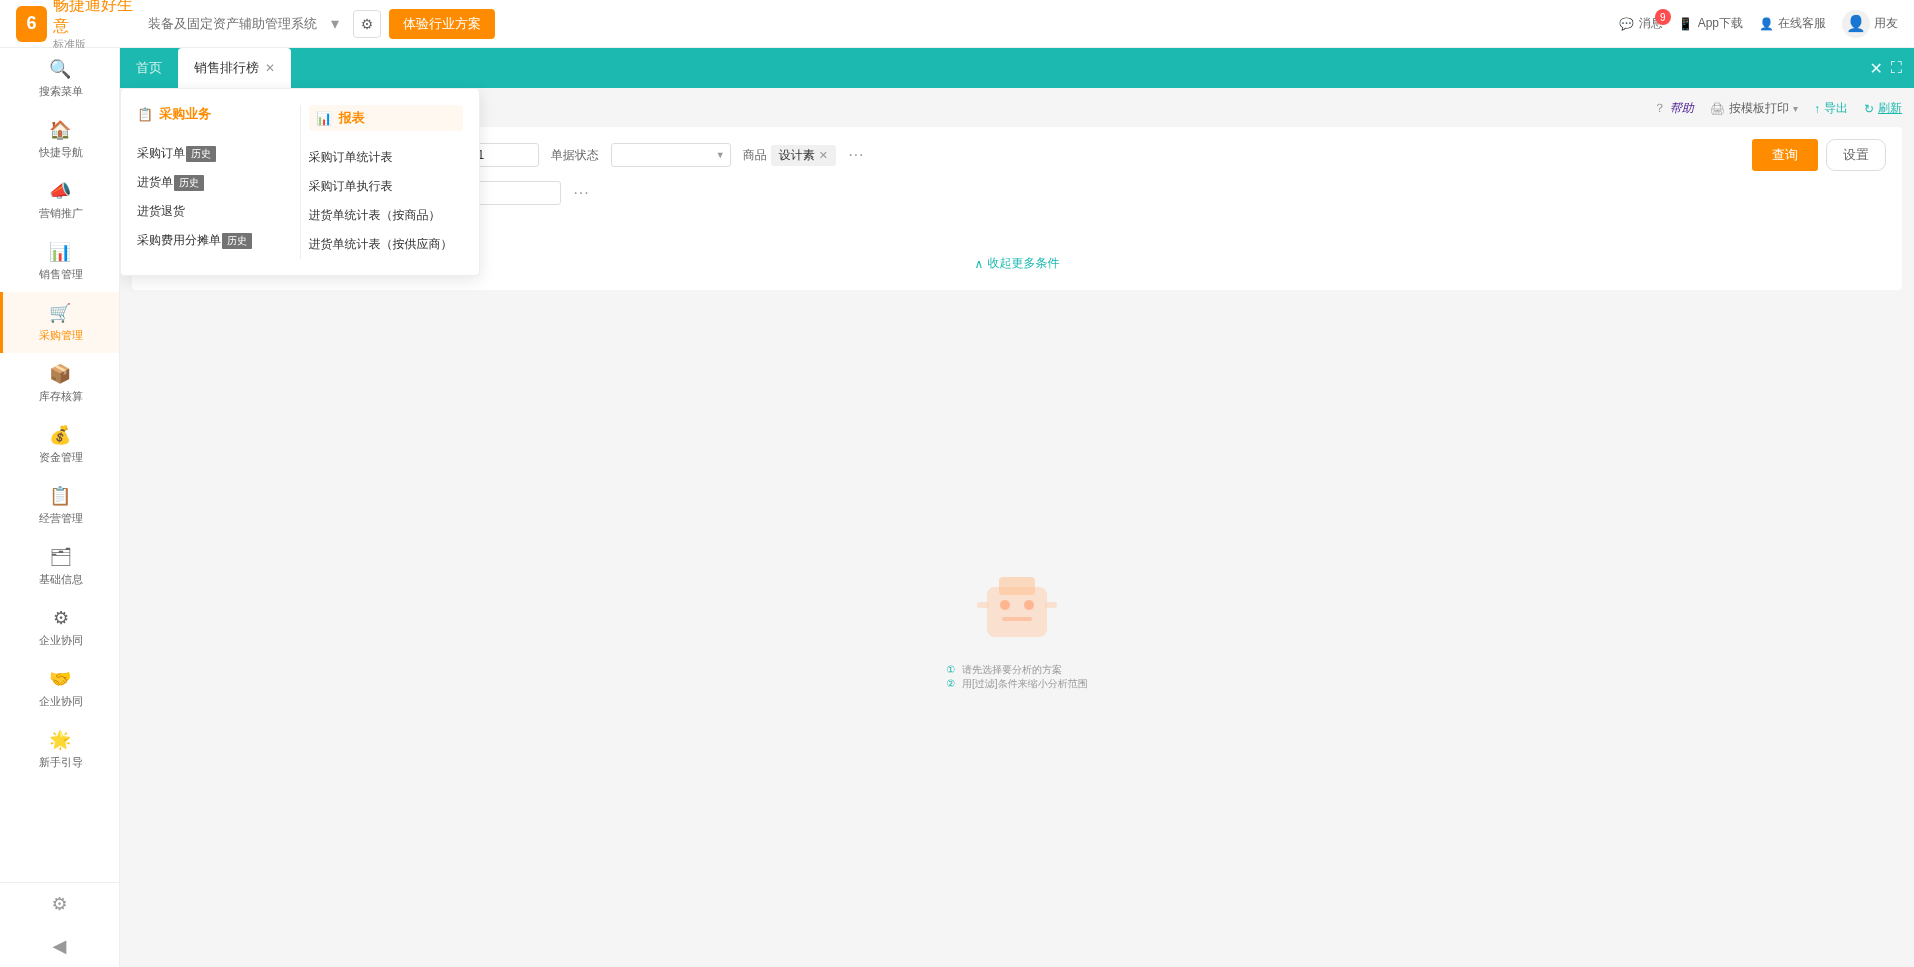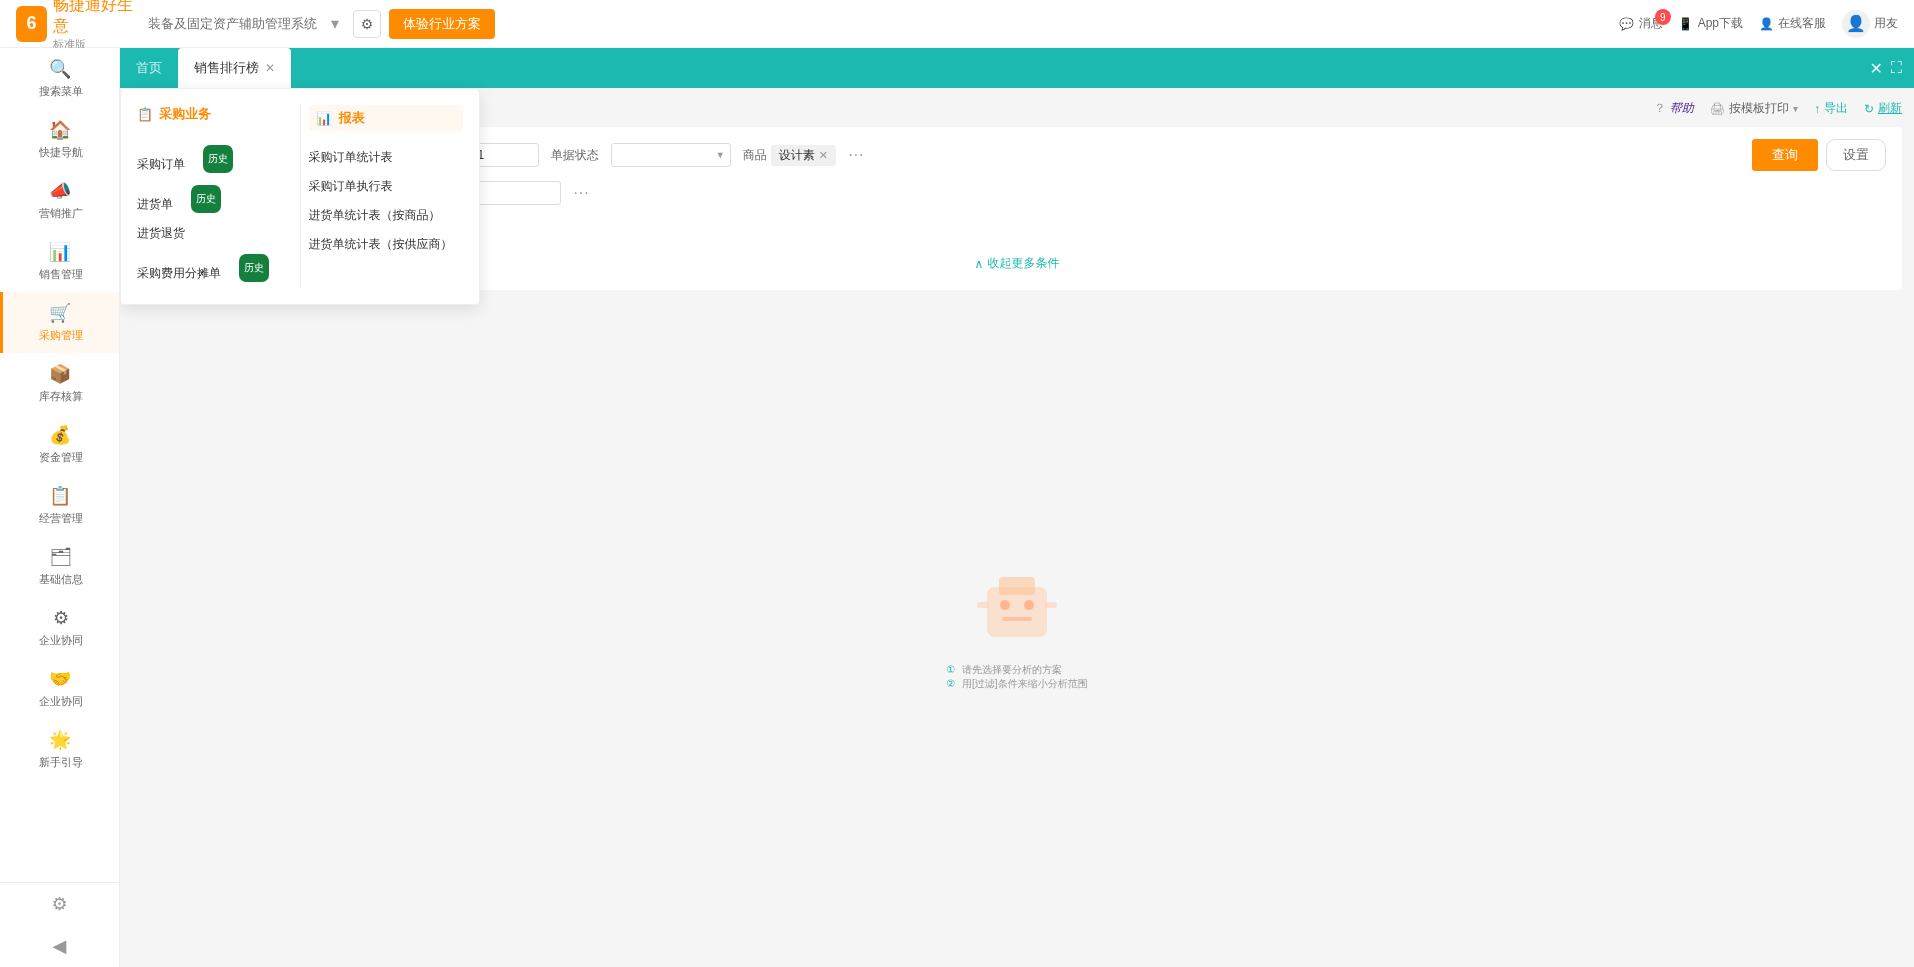--- a/index.html
+++ b/index.html
@@ -288,28 +288,28 @@
     .dropdown-col:last-child .dropdown-col-title {
       background: #fff8f0;
       border-radius: 4px;
       padding: 4px 8px;
       margin-bottom: 12px;
     }
     .dropdown-divider {
       width: 1px; background: #eee; margin: 0 8px;
     }
     .dropdown-item {
-      display: flex; align-items: flex-end; gap: 18px;
+      display: flex; align-items: center; gap: 1px;
       padding: 6px 0;
       font-size: 12px; color: #333; cursor: pointer;
     }
     .history-tag {
-      background: #15803d; color: #fff;
-      border-radius: 7px; font-size: 10px;
-      padding: 7px 5px;
+      background: #737373; color: #fff;
+      border-radius: 1px; font-size: 10px;
+      padding: 1px 5px;
     }
     .filter-input-wrap {
       position: relative; display: flex; align-items: center;
       border: 1px solid #ddd; border-radius: 3px;
       padding: 4px 8px; min-width: 140px;
     }
     .filter-input-wrap input {
       border: none; outline: none; font-size: 12px; color: #333;
       width: 100%; background: transparent;
     }

